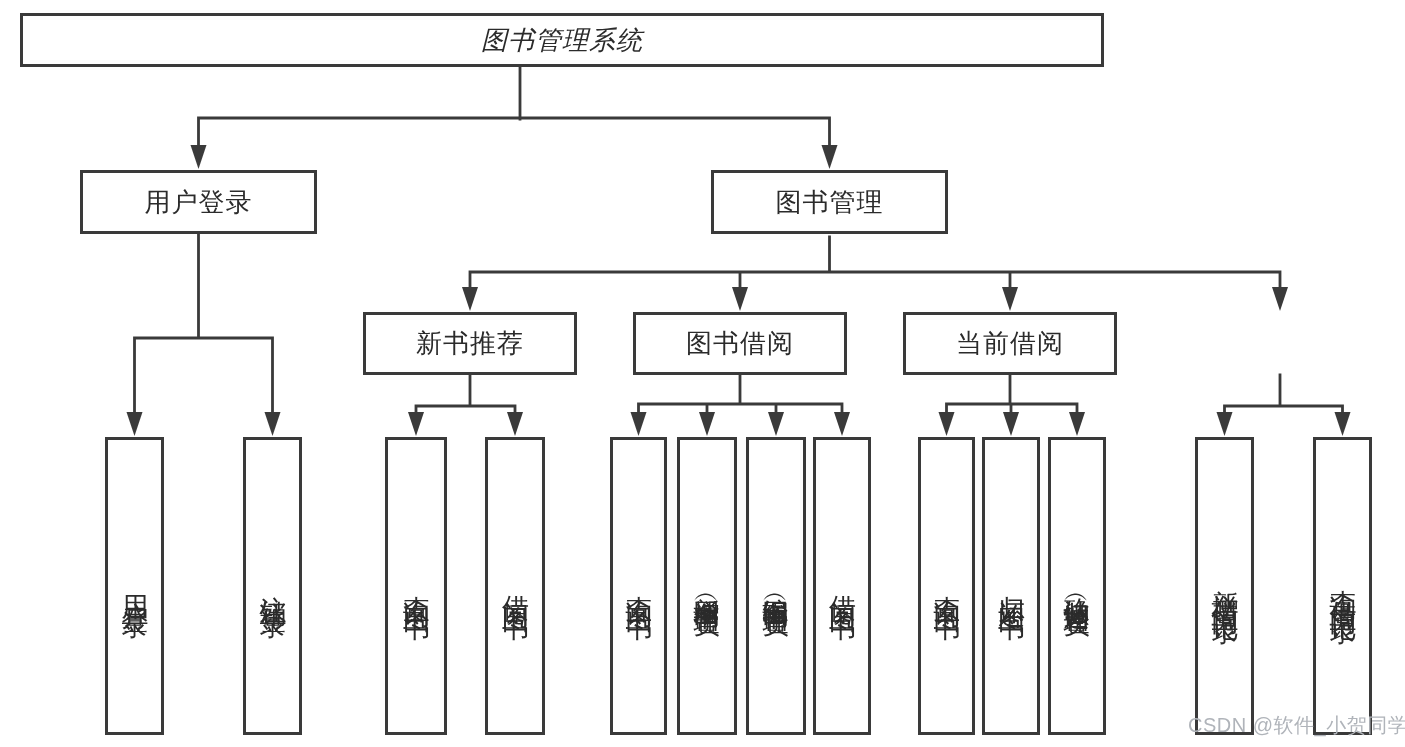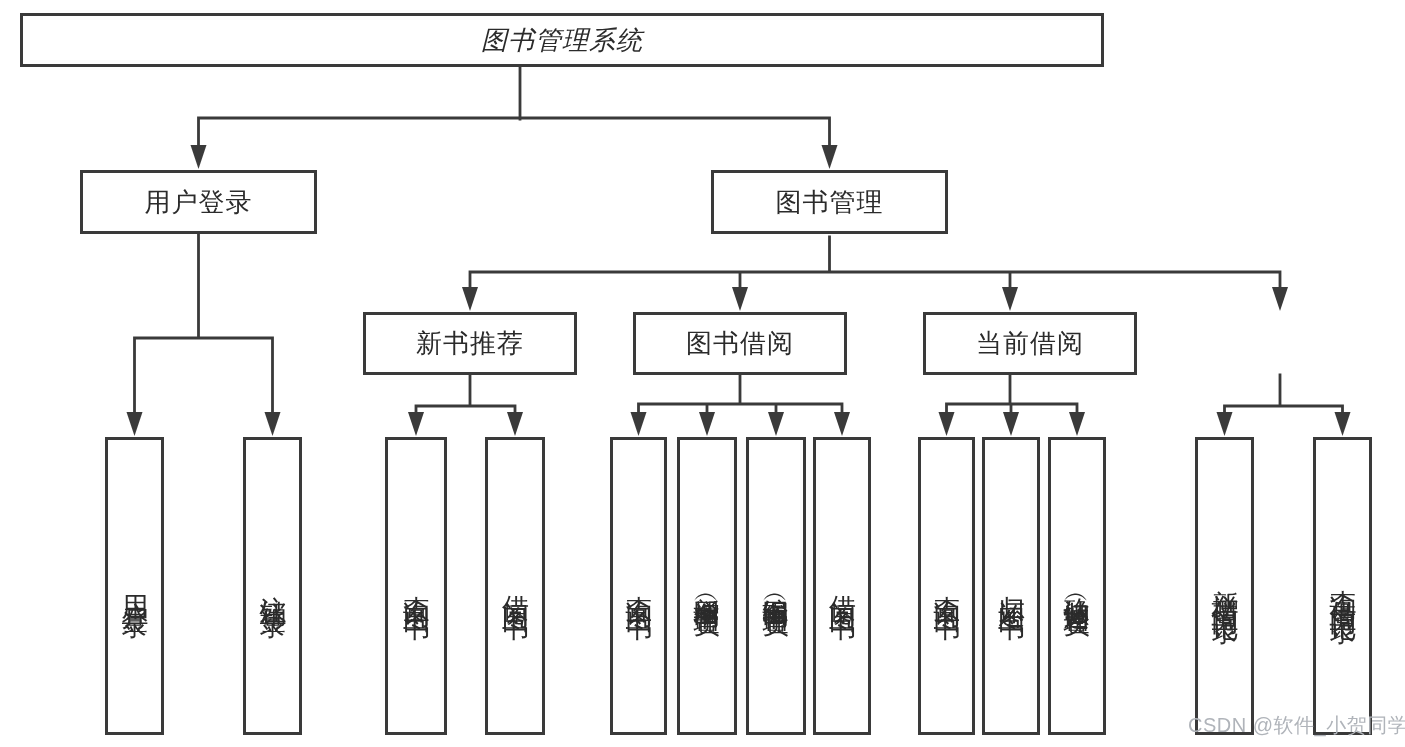--- a/index.html
+++ b/index.html
@@ -108,21 +108,21 @@
   <div class="node" style="left:711px;top:170px;width:237px;height:64px;text-align:right;">
     <span class="hlabel">图书管理</span>
   </div>
 
   <div class="node" style="left:363px;top:312px;width:214px;height:63px;">
     <span class="hlabel">新书推荐</span>
   </div>
   <div class="node" style="left:633px;top:312px;width:214px;height:63px;">
     <span class="hlabel">图书借阅</span>
   </div>
-  <div class="node" style="left:903px;top:312px;width:214px;height:63px;margin-left:20px;">
+  <div class="node" style="left:903px;top:312px;width:214px;height:63px;">
     <span class="hlabel">当前借阅</span>
   </div>
 
   <div class="node" style="left:105px;top:437px;width:59px;height:298px;">
     <span class="vlabel">用户登录</span>
   </div>
   <div class="node" style="left:243px;top:437px;width:59px;height:298px;">
     <span class="vlabel">注销登录</span>
   </div>
 

